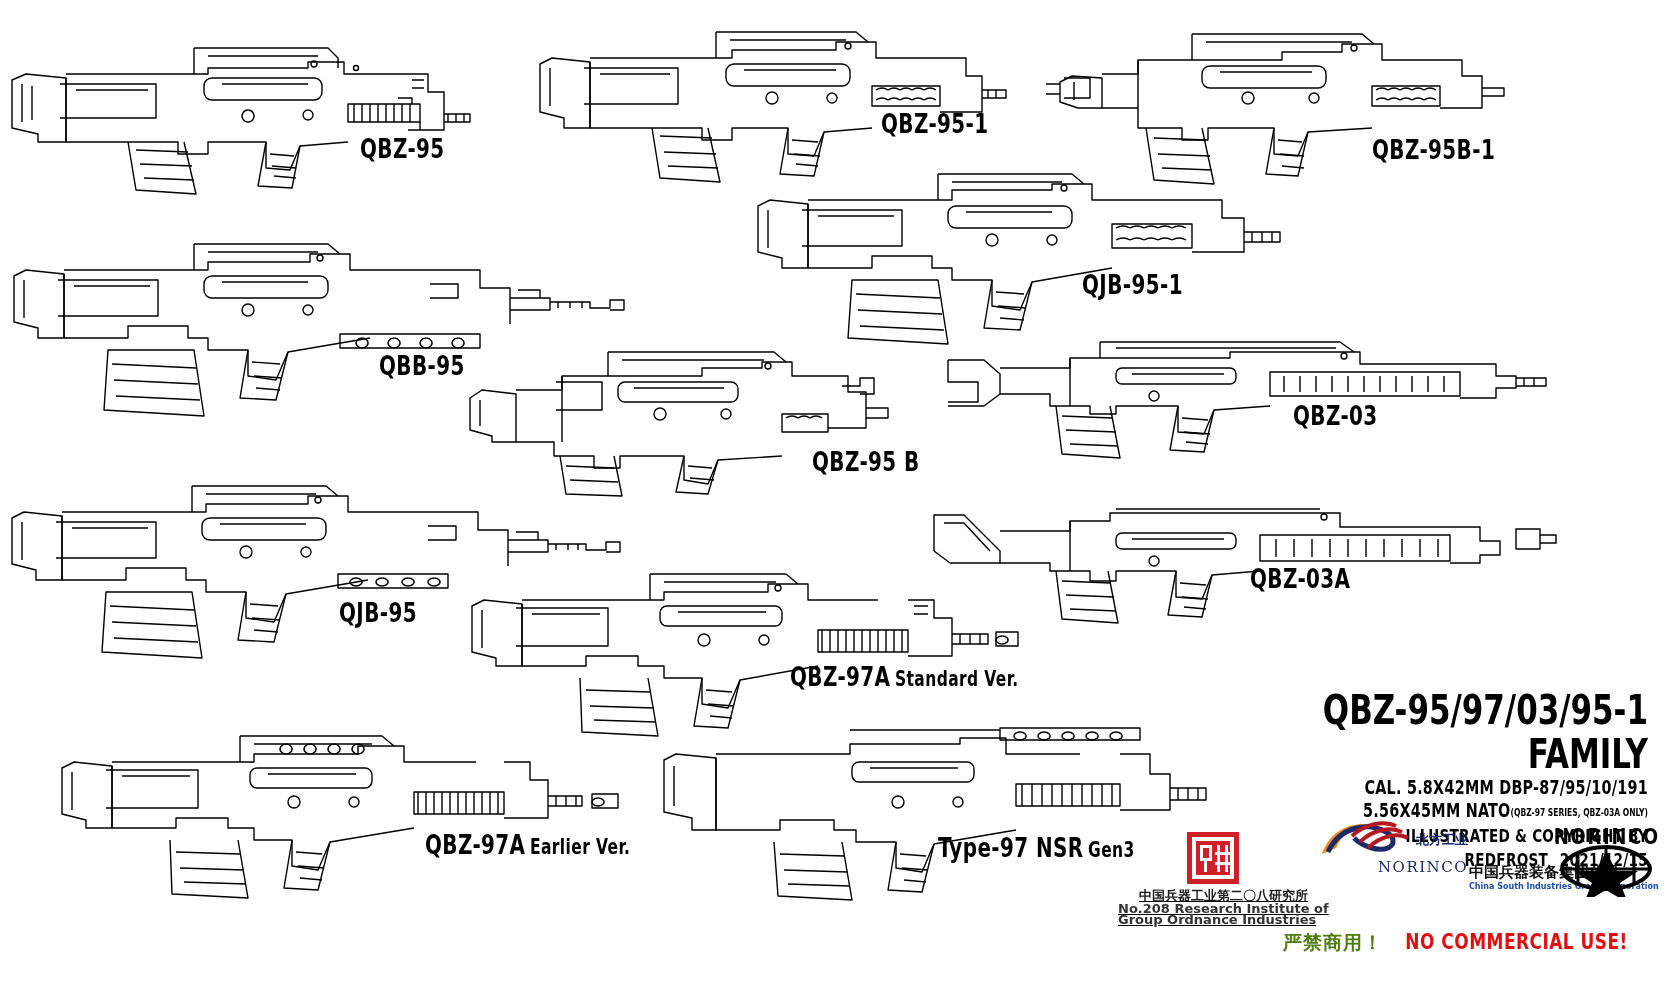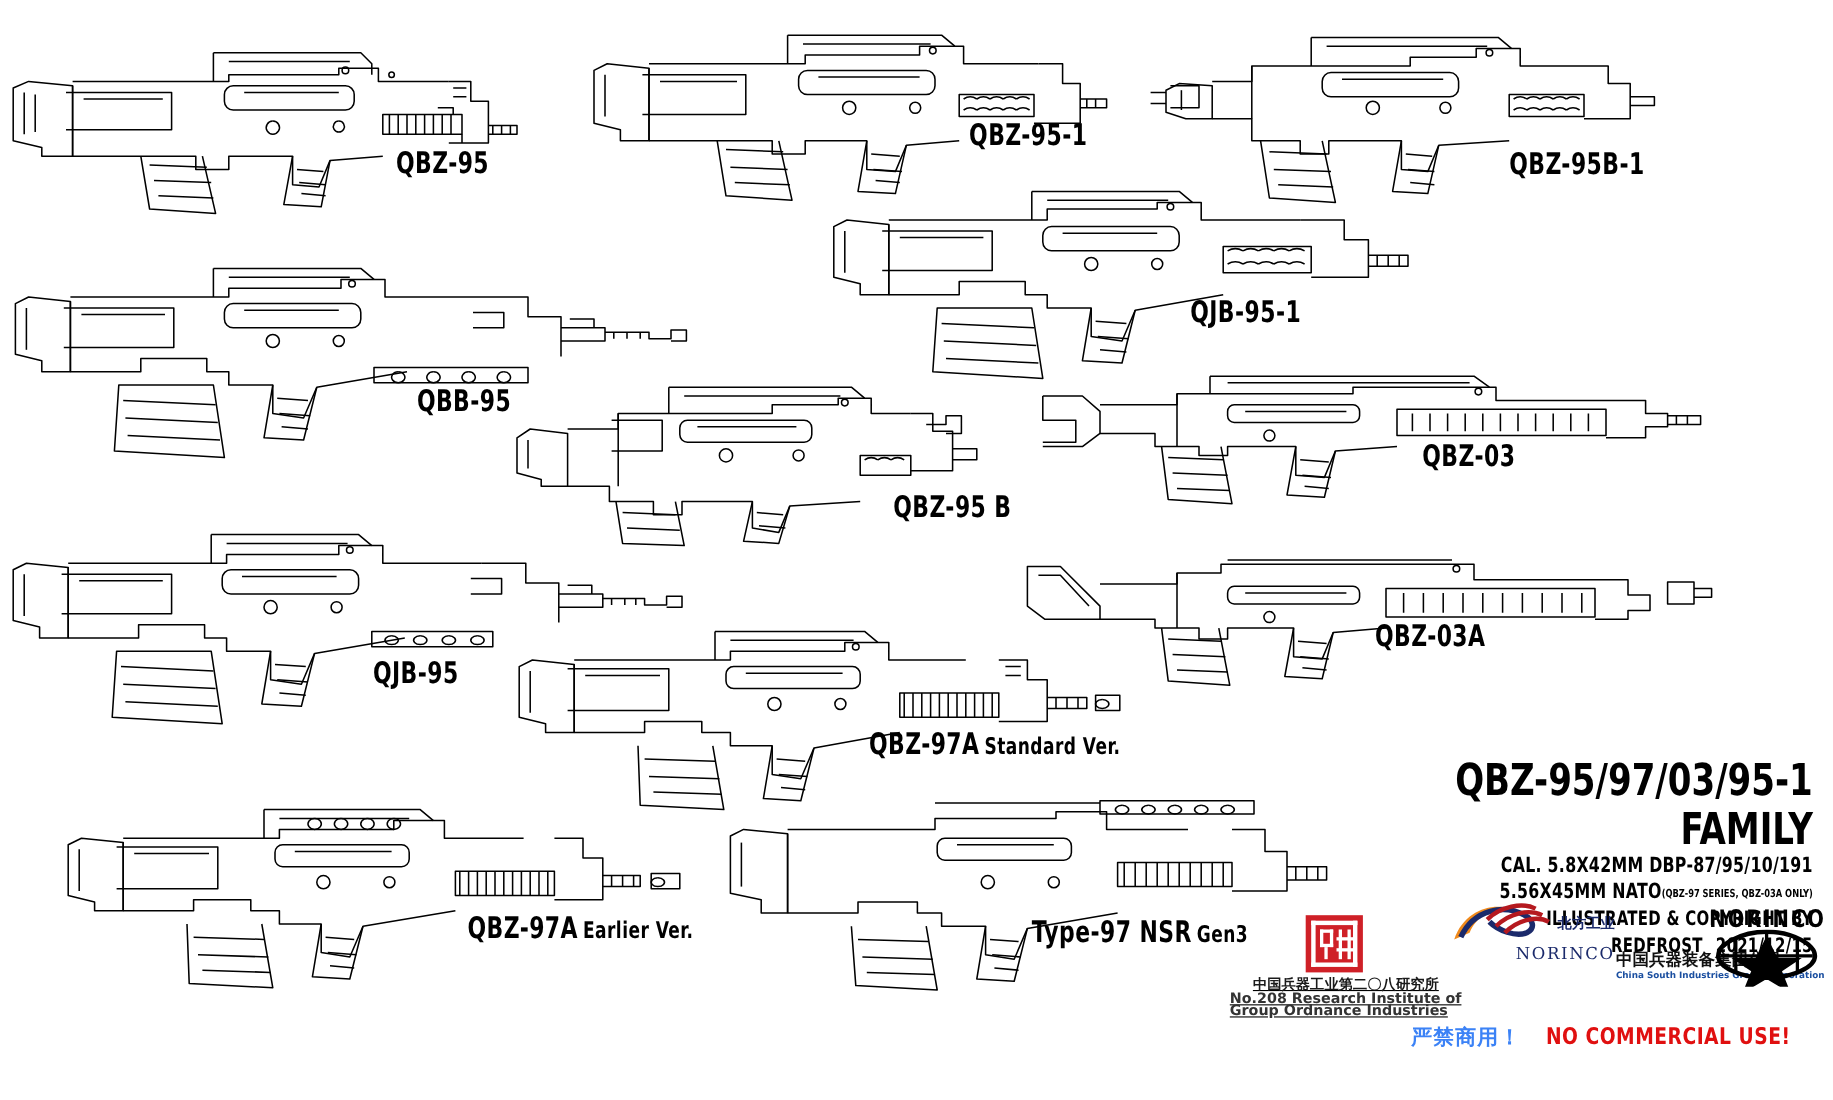--- a/index.html
+++ b/index.html
@@ -58,21 +58,21 @@
   .csgc-en{font-family:"DejaVu Sans","Liberation Sans",sans-serif;
            font-size:8px;font-weight:bold;color:#1b4fa0;letter-spacing:0;white-space:nowrap;}
 
   .nor-star-word{font-family:"DejaVu Sans Condensed","Liberation Sans",sans-serif;
                  font-weight:bold;font-size:22px;letter-spacing:2px;color:#000;
                  transform:scaleX(.9);}
 
   
   #warning{position:absolute;right:26px;top:930px;text-align:right;white-space:nowrap;}
   #warning .cn{font-family:"DejaVu Sans","Liberation Sans",sans-serif;
-               font-size:19px;font-weight:bold;color:#3b82f6;letter-spacing:1px;}
+               font-size:19px;font-weight:bold;color:#4d7c0f;letter-spacing:1px;}
   #warning .en{font-family:"DejaVu Sans Condensed","Liberation Sans",sans-serif;
                font-size:21px;font-weight:bold;color:#e01010;letter-spacing:.5px;
                margin-left:10px;display:inline-block;transform:scaleX(.9);}
 </style>
 </head>
 <body>
 
 <div id="poster">
 
   <div class="gun" style="left:8px;top:18px;">

